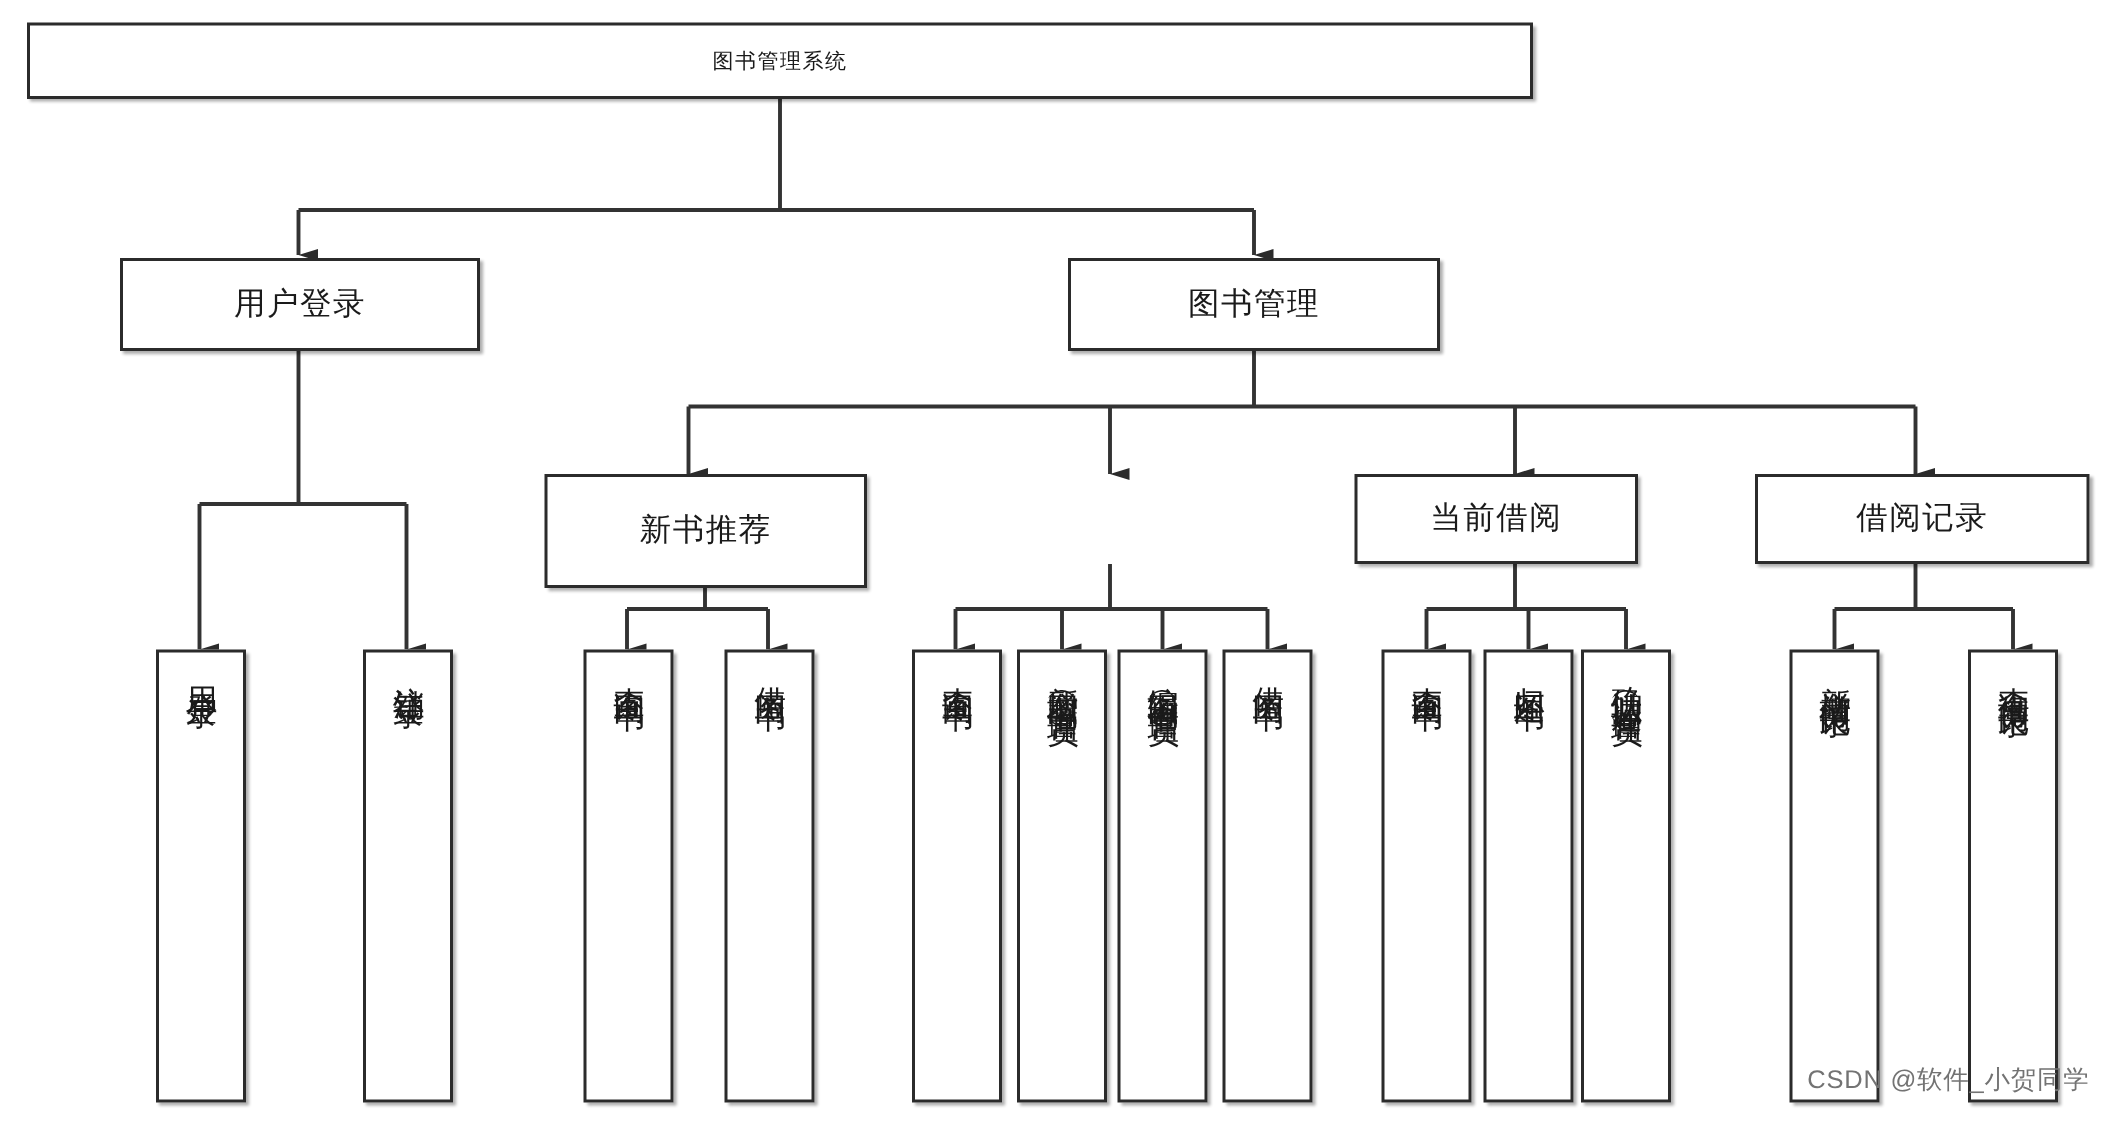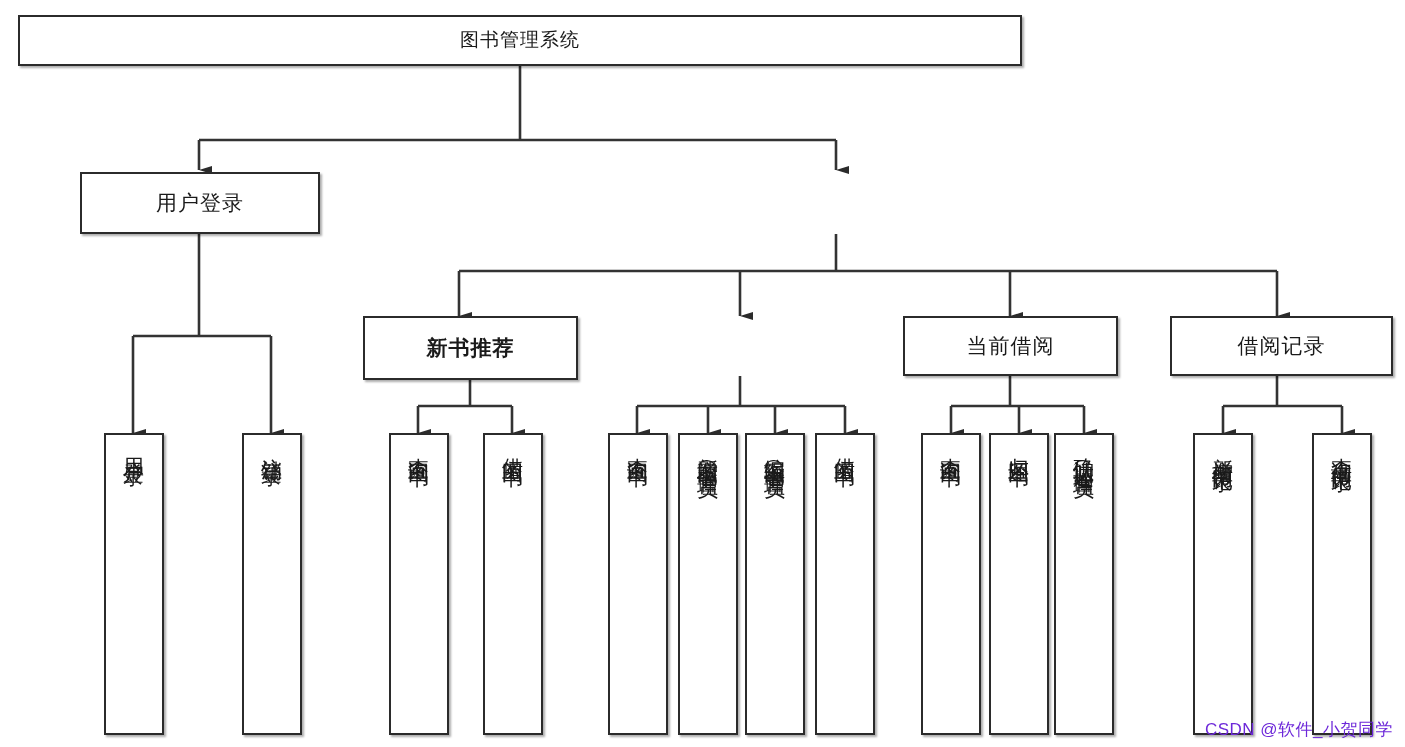--- a/index.html
+++ b/index.html
@@ -35,40 +35,40 @@
     align-items: center;
     justify-content: center;
     color: #1a1a1a;
     line-height: 1.28;
   }
   .node-h {
     font-size: 21px;
     letter-spacing: 1px;
     white-space: nowrap;
   }
-  .node-root .node-h { font-size: 19px; }
+  .node-root .node-h { font-size: 14px; }
   .node-leaf {
     align-items: flex-start;
     padding-top: 6px;
   }
   .vtext {
     writing-mode: vertical-rl;
     text-orientation: upright;
     font-size: 21px;
     letter-spacing: 3px;
     line-height: 1;
     white-space: nowrap;
     display: block;
   }
   .watermark {
     position: absolute;
     right: 12px;
-    bottom: 6px;
+    bottom: 16px;
     font-size: 17px;
-    color: #6d28d9;
+    color: #737373;
     white-space: nowrap;
     letter-spacing: 0.5px;
   }
 </style>
 </head>
 <body>
 
 <div id="canvas">
 
   <svg class="wires" viewBox="0 0 1405 747" xmlns="http://www.w3.org/2000/svg">
@@ -122,27 +122,30 @@
   </svg>
 
   <div class="node node-root" style="left:18px; top:15px; width:1004px; height:51px;">
     <span class="node-h">图书管理系统</span>
   </div>
 
   <div class="node" style="left:80px; top:172px; width:240px; height:62px;">
     <span class="node-h">用户登录</span>
   </div>
 
-
-  <div class="node" style="left:363px; top:316px; width:215px; height:64px;font-weight:bold;">
+  <div class="node" style="left:712px; top:172px; width:248px; height:62px;">
+    <span class="node-h">图书管理</span>
+  </div>
+
+  <div class="node" style="left:363px; top:316px; width:215px; height:76px;">
     <span class="node-h">新书推荐</span>
   </div>
 
 
-  <div class="node" style="left:903px; top:316px; width:215px; height:60px;">
+  <div class="node" style="left:903px; top:316px; width:189px; height:60px;">
     <span class="node-h">当前借阅</span>
   </div>
 
   <div class="node" style="left:1170px; top:316px; width:223px; height:60px;">
     <span class="node-h">借阅记录</span>
   </div>
 
   <div class="node node-leaf" style="left:104px; top:433px; width:60px; height:302px;">
     <span class="vtext">用户登录</span>
   </div>

